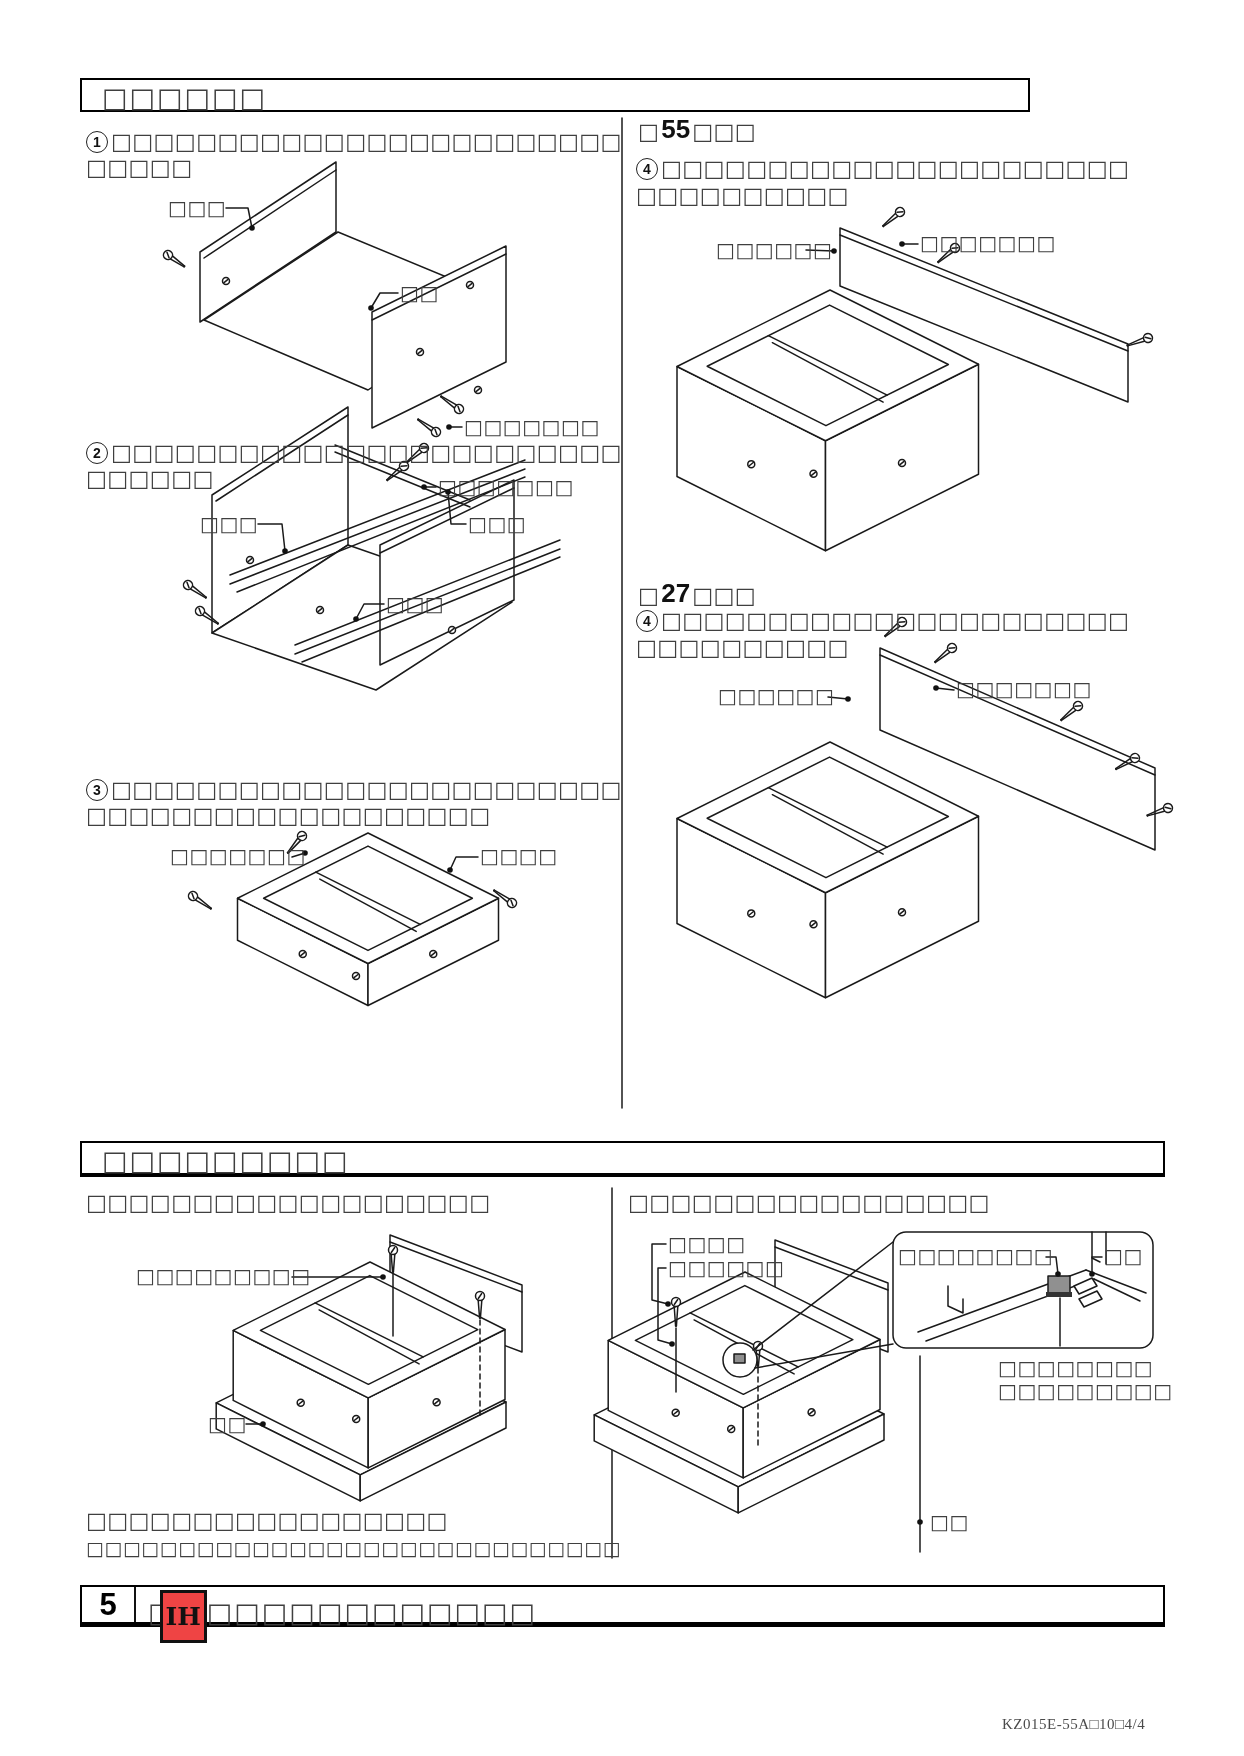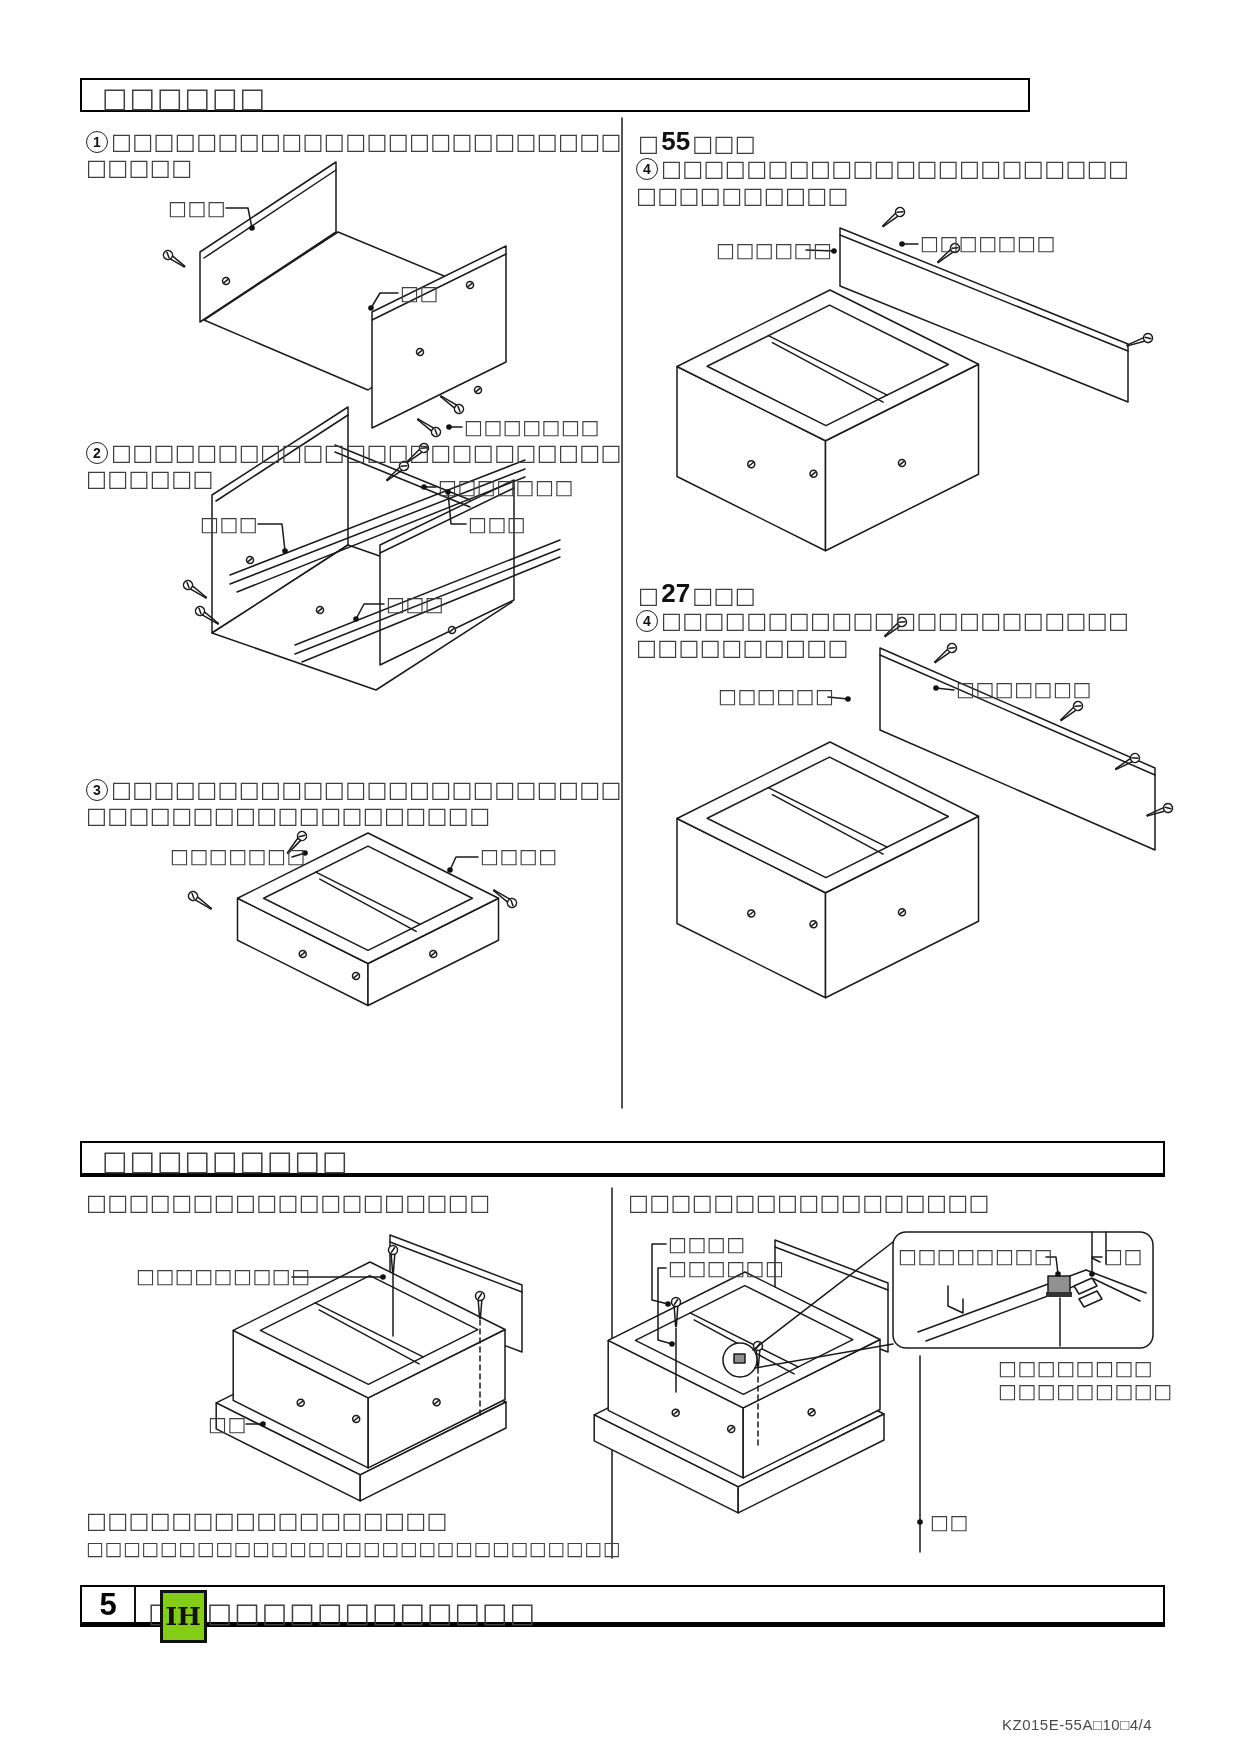--- a/index.html
+++ b/index.html
@@ -13,30 +13,30 @@
   .t27{font-size:27px;letter-spacing:2px;}
   .t22{font-size:22px;letter-spacing:.5px;}
   .t20{font-size:20px;letter-spacing:.5px;}
   .t19{font-size:19px;letter-spacing:.5px;}
   .t30{font-size:30px;letter-spacing:2px;}
   .cnum{display:inline-block;width:20px;height:20px;border:1.7px solid #222;border-radius:50%;
         text-align:center;font-size:14px;font-weight:bold;line-height:20px;color:#111;
         margin-right:3px;vertical-align:2px;background:#fff;}
   .model{font-weight:bold;font-size:26px;color:#111;margin:0 2px;vertical-align:1px;}
   .ihbox{display:inline-block;border:3px solid #111;font-family:"DejaVu Serif",serif;
-         font-weight:bold;line-height:1;padding:11px 3px;color:#111;vertical-align:-3px;background:#84cc16;}
+         font-weight:bold;line-height:1;padding:11px 3px;color:#111;vertical-align:-3px;background:#ef4444;}
   .bar{position:absolute;background:#fff;border:2px solid #000;box-sizing:border-box;}
   #bar2{border-bottom-width:4px;}
   #bar5{border-width:2.5px;border-bottom-width:5px;}
   .bartitle{position:absolute;left:20px;top:4px;}
   #s5num{position:absolute;left:0;top:0;bottom:0;width:52px;border-right:2px solid #111;
          text-align:center;font-size:31px;font-weight:bold;line-height:36px;color:#000;}
   #s5title{position:absolute;left:66px;top:3px;}
   #docid{position:absolute;left:1002px;top:1716px;font-size:15px;color:#4a4a4a;
-         font-family:Liberation Sans, sans-serif;letter-spacing:.5px;text-align:center;}
+         font-family:Liberation Serif, serif;letter-spacing:.5px;text-align:center;}
 </style>
 </head>
 <body>
 
 <div id="page">
   <svg id="art" width="1244" height="1756" viewBox="0 0 1244 1756">
       <g>
         <line x1="622" y1="118" x2="622" y2="1108" class="s" stroke-width="2"></line>
         <line x1="612" y1="1188" x2="612" y2="1558" class="s" stroke-width="2"></line>
       </g>
@@ -402,21 +402,21 @@
   <div class="lab ph t20" style="left:468px;top:514px;">□□□</div>
   <div class="lab ph t20" style="left:386px;top:594px;">□□□</div>
 
   <div class="lab" style="left:86px;top:779px;">
     <span class="cnum">3</span><span class="ph t22">□□□□□□□□□□□□□□□□□□□□□□□□</span>
   </div>
   <div class="lab ph t22" style="left:86px;top:805px;">□□□□□□□□□□□□□□□□□□□</div>
   <div class="lab ph t20" style="left:170px;top:846px;">□□□□□□□</div>
   <div class="lab ph t20" style="left:480px;top:846px;">□□□□</div>
 
-  <div class="lab" style="left:638px;top:126px;">
+  <div class="lab" style="left:638px;top:114px;">
     <span class="ph t22">□</span><span class="model">55</span><span class="ph t22">□□□</span>
   </div>
   <div class="lab" style="left:636px;top:158px;">
     <span class="cnum">4</span><span class="ph t22">□□□□□□□□□□□□□□□□□□□□□□</span>
   </div>
   <div class="lab ph t22" style="left:636px;top:185px;">□□□□□□□□□□</div>
   <div class="lab ph t20" style="left:716px;top:240px;">□□□□□□</div>
   <div class="lab ph t20" style="left:920px;top:233px;">□□□□□□□</div>
 
   <div class="lab" style="left:638px;top:578px;">

